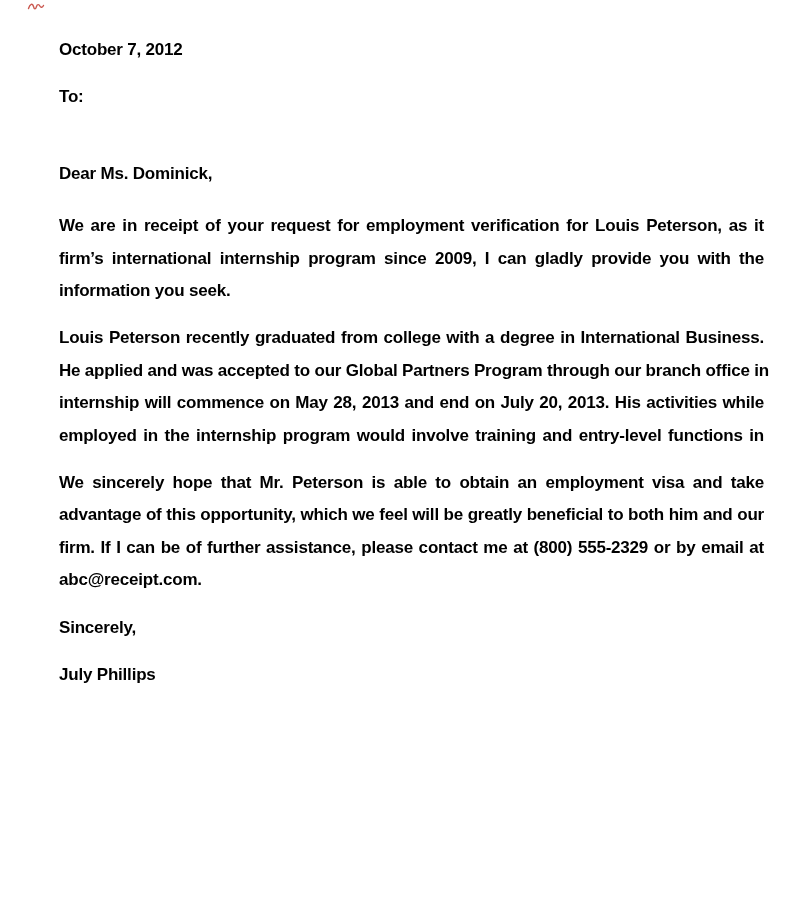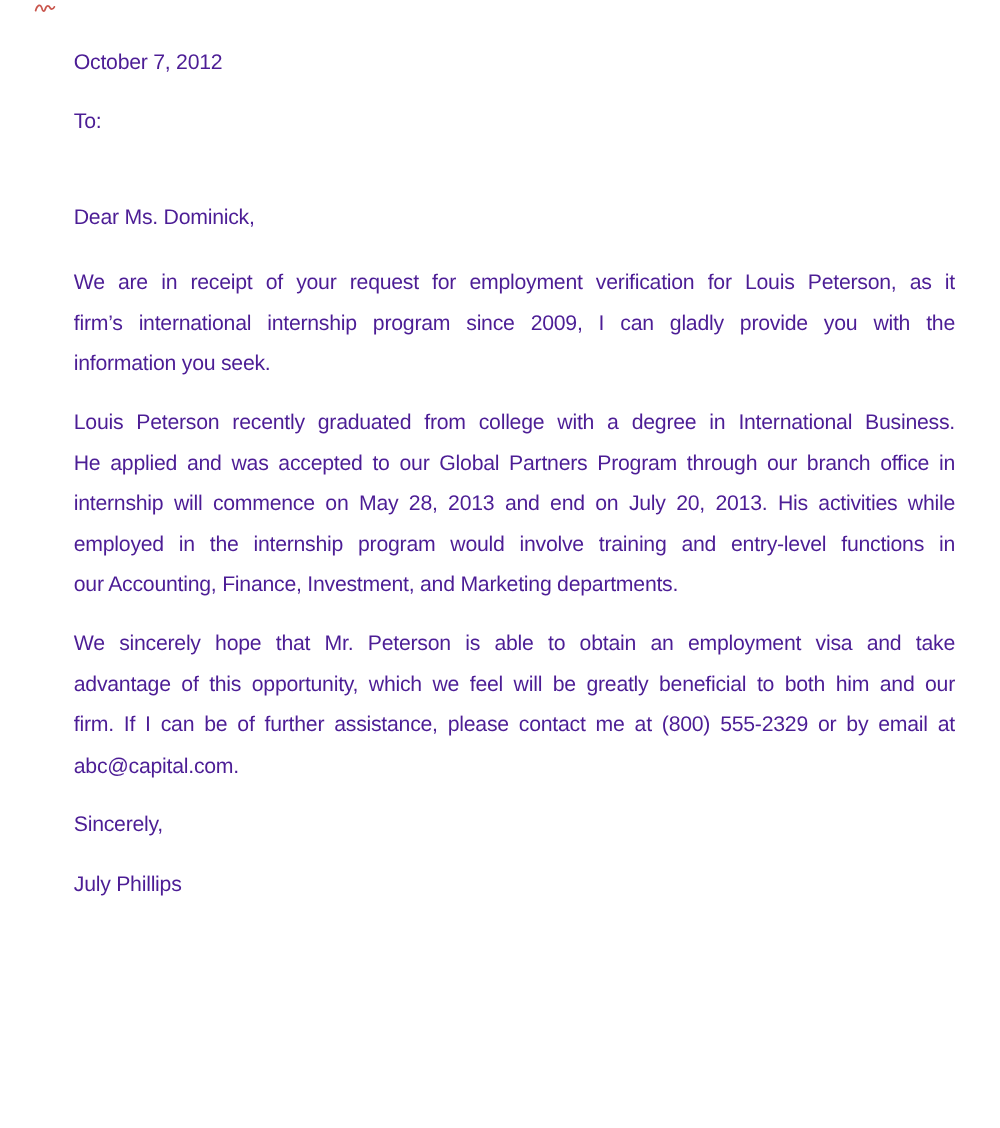--- a/index.html
+++ b/index.html
@@ -13,24 +13,25 @@
     overflow: hidden;
     position: relative;
     font-family: "Liberation Sans", "DejaVu Sans", sans-serif;
   }
   .page {
     box-sizing: border-box;
     width: 800px;
     height: 902px;
     padding: 34px 36px 40px 59px;
     background: #ffffff;
-    color: #4c1d95;
+    color: #000000;
     font-size: 17px;
     line-height: 32.4px;
     letter-spacing: -0.2px;
+    font-weight: bold;
   }
   .block {
     margin: 0 0 15px 0;
   }
   .to-block {
     margin-bottom: 44px;
   }
   .salutation-block {
     margin-bottom: 20px;
   }
@@ -79,27 +80,26 @@
       <div class="para">
         <div class="line">We are in receipt of your request for employment verification for Louis Peterson, as it</div>
         <div class="line">firm’s international internship program since 2009, I can gladly provide you with the</div>
         <div class="line last">information you seek.</div>
       </div>
       <div class="para">
         <div class="line">Louis Peterson recently graduated from college with a degree in International Business.</div>
         <div class="line">He applied and was accepted to our Global Partners Program through our branch office in</div>
         <div class="line">internship will commence on May 28, 2013 and end on July 20, 2013. His activities while</div>
         <div class="line">employed in the internship program would involve training and entry-level functions in</div>
-        <div class="line last">our Accounting, Finance, Investment, and Marketing departments.</div>
       </div>
       <div class="para">
         <div class="line">We sincerely hope that Mr. Peterson is able to obtain an employment visa and take</div>
         <div class="line">advantage of this opportunity, which we feel will be greatly beneficial to both him and our</div>
         <div class="line">firm. If I can be of further assistance, please contact me at (800) 555-2329 or by email at</div>
-        <div class="line last">abc@capital.com.</div>
+        <div class="line last">abc@receipt.com.</div>
       </div>
     </div>
 
   <div class="block single">Sincerely,</div>
 
   <div class="block single">July Phillips</div>
 
 
 </div>
 

